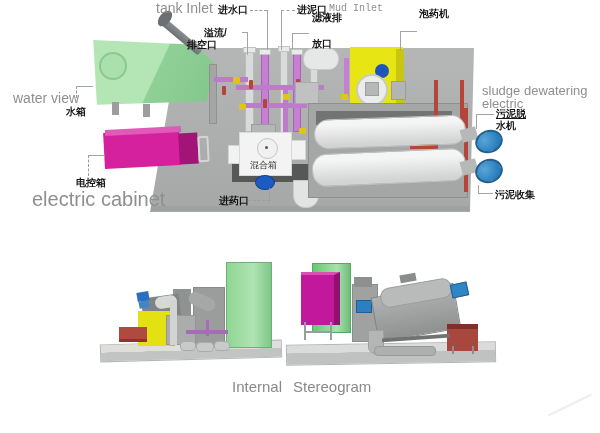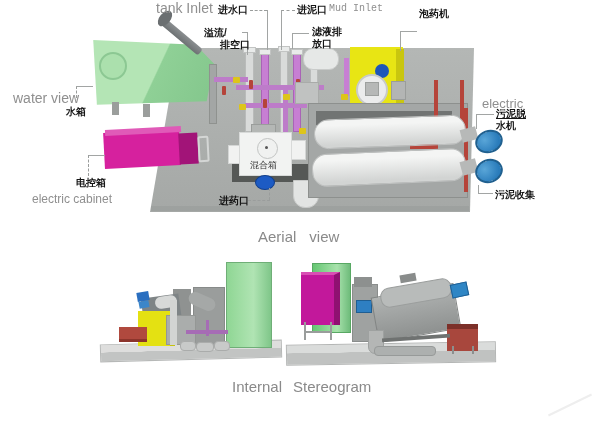--- a/index.html
+++ b/index.html
@@ -130,37 +130,35 @@
   <div class="ld" style="left:478px;top:185px;width:1px;height:9px;"></div>
   <div class="ld" style="left:478px;top:193px;width:15px;height:1px;"></div>
   <div class="ld-dash-h" style="left:248px;top:200px;width:22px;"></div>
   <div class="ld-dash-v" style="left:269px;top:188px;height:12px;"></div>
 
   <div class="lbl-en" style="left:156px;top:2px;font-size:14px;">tank Inlet</div>
   <div class="lbl-zh" style="left:218px;top:4px;">进水口</div>
   <div class="lbl-zh" style="left:297px;top:4px;">进泥口</div>
   <div class="lbl-en" style="left:329px;top:2px;font-size:10px;font-family:Liberation Mono, monospace;">Mud Inlet</div>
   <div class="lbl-zh" style="left:204px;top:27px;">溢流/</div>
-  <div class="lbl-zh" style="left:220px;top:39px;text-align:right;">排空口</div>
-  <div class="lbl-zh" style="left:312px;top:26px;">滤液排</div>
+  <div class="lbl-zh" style="left:187px;top:39px;text-align:right;">排空口</div>
+  <div class="lbl-zh" style="left:312px;top:12px;">滤液排</div>
   <div class="lbl-zh" style="left:312px;top:38px;">放口</div>
   <div class="lbl-zh" style="left:419px;top:8px;">泡药机</div>
   <div class="lbl-en" style="left:13px;top:92px;font-size:14px;">water view</div>
   <div class="lbl-zh" style="left:66px;top:106px;font-family:Liberation Serif, serif;">水箱</div>
   <div class="lbl-zh" style="left:76px;top:177px;">电控箱</div>
-  <div class="lbl-en" style="left:32px;top:193px;font-size:12px;">electric cabinet</div>
+  <div class="lbl-en" style="left:32px;top:193px;font-size:20px;">electric cabinet</div>
+  <div class="lbl-en" style="left:482px;top:84px;">sludge dewatering</div>
   <div class="lbl-en" style="left:482px;top:97px;">electric</div>
   <div class="lbl-zh" style="left:496px;top:108px;text-decoration:underline;">污泥脱</div>
   <div class="lbl-zh" style="left:496px;top:120px;">水机</div>
   <div class="lbl-zh" style="left:495px;top:189px;">污泥收集</div>
   <div class="lbl-zh" style="left:219px;top:195px;">进药口</div>
 
-  <div class="lbl-en" style="left:258px;top:230px;font-size:15px;color:#8a8a8a;">
-    <span>Aerial</span><span style="margin-left:13px;">view</span>
-  </div>
 
   <div class="abs" style="left:100px;top:342px;width:180px;height:16px;transform:rotate(-1.5deg);
               background:linear-gradient(180deg,#dededd 45%,#c2c4c3 46%);border:1px solid #b6b8b7;"></div>
   <div class="abs" style="left:226px;top:262px;width:44px;height:84px;border:1px solid #6fae77;
               background:linear-gradient(90deg,#8fd694,#b0e4b3 60%,#7fc689);"></div>
   <div class="abs" style="left:193px;top:287px;width:30px;height:58px;background:#9a9d9c;border:1px solid #878a89;"></div>
   <div class="abs" style="left:173px;top:289px;width:18px;height:45px;background:#8f9291;"></div>
   <div class="abs" style="left:188px;top:295px;width:28px;height:13px;background:#a5a8a7;border-radius:8px;transform:rotate(24deg);"></div>
   <div class="abs" style="left:142px;top:296px;width:38px;height:22px;background:#7e8486;transform:rotate(-8deg);"></div>
   <div class="abs" style="left:155px;top:296px;width:22px;height:12px;border-radius:6px;background:#d7d9d8;transform:rotate(-8deg);"></div>

